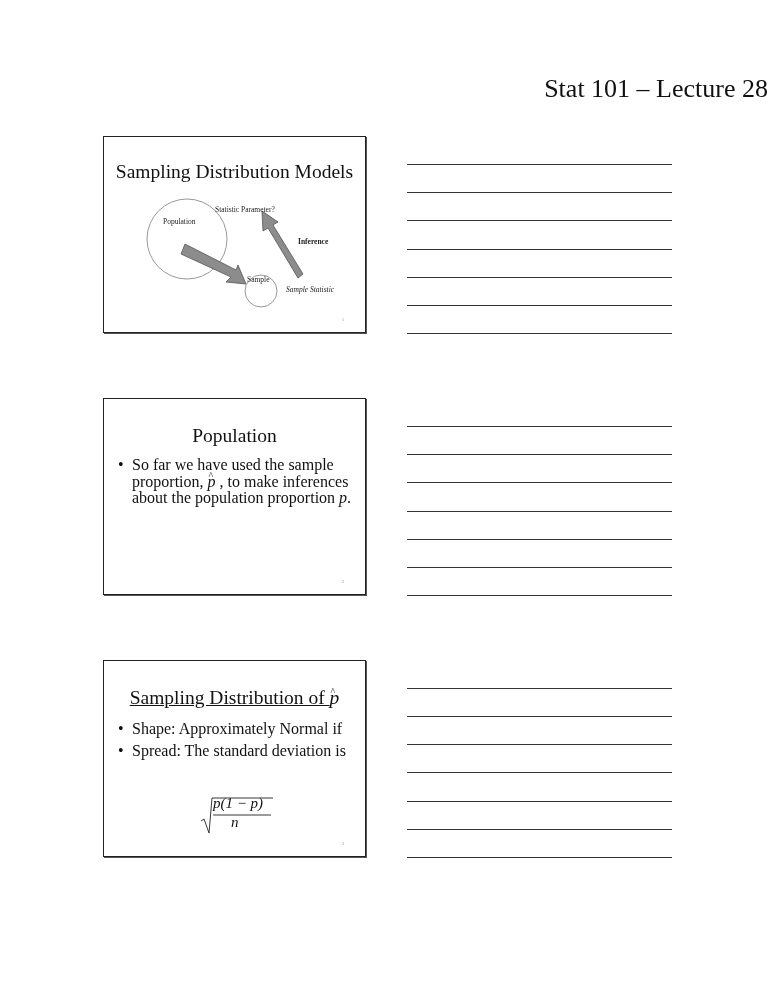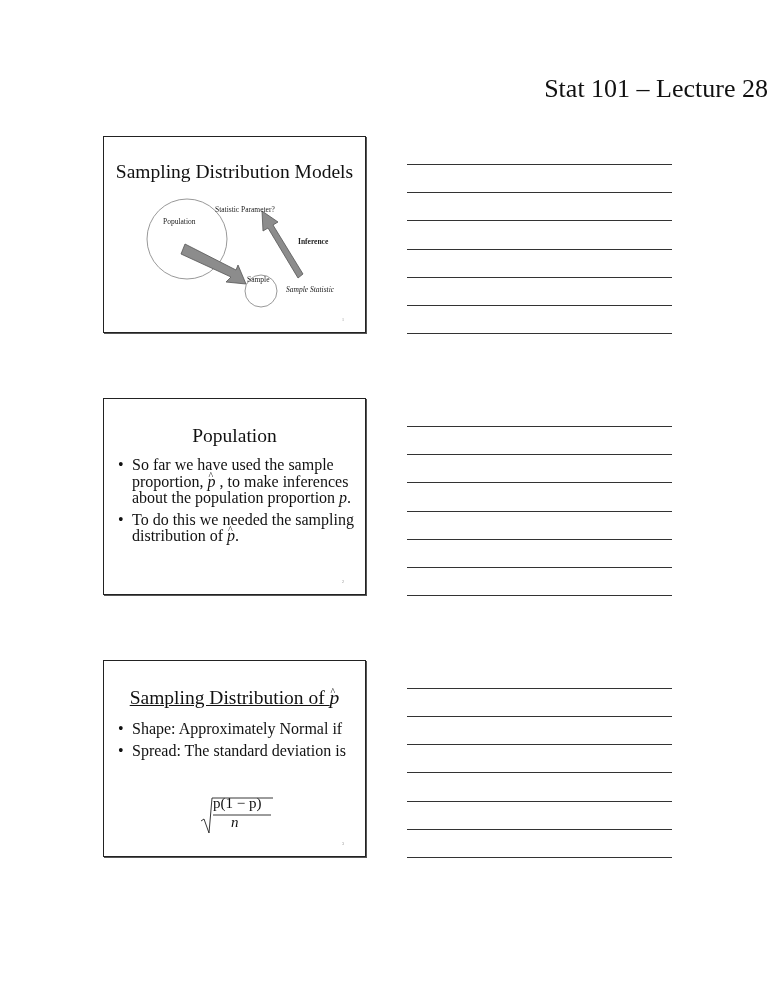--- a/index.html
+++ b/index.html
@@ -18,21 +18,21 @@
     .bullets li::before { content: "\2022"; position: absolute; left: 0; top: 0; }
     .phat { font-style: italic; position: relative; display: inline-block; }
     .phat::after { content: "^"; position: absolute; left: 1px; top: -6px; font-style: normal; font-size: 10px; }
     .ital { font-style: italic; }
     .indent { display: block; padding-left: 55px; }
     .notes { position: absolute; left: 407px; width: 265px; }
     .note-line { position: absolute; left: 0; width: 265px; height: 0; border-top: 1.5px solid #333; }
     .diag-label { position: absolute; font-size: 7.5px; white-space: nowrap; color: #222; }
     .diag-label.bold { font-weight: bold; }
     .formula { position: absolute; left: 97px; top: 134px; width: 80px; height: 40px; }
-    .formula .num { position: absolute; left: 12px; top: 0; font-size: 15px; white-space: nowrap; }
+    .formula .num { position: absolute; left: 12px; top: 0; font-size: 15px; font-style: italic; white-space: nowrap; }
     .formula .den { position: absolute; left: 30px; top: 19px; font-size: 15px; font-style: italic; }
   </style>
 </head>
 <body>
 
 <div class="doc-title">Stat 101 – Lecture 28</div>
 
 <div class="slide" style="top:136px;">
   <div class="slide-title" style="top:24px;">Sampling Distribution Models</div>
   <svg width="261" height="195" style="position:absolute;left:0;top:0;">
@@ -48,21 +48,20 @@
   <div class="diag-label bold" style="left:194px;top:100px;">Inference</div>
   <div class="diag-label" style="left:143px;top:138px;">Sample</div>
   <div class="diag-label" style="left:182px;top:148px;font-style:italic;">Sample Statistic</div>
   <div class="slide-num">1</div>
 </div>
 
 <div class="slide" style="top:398px;">
   <div class="slide-title" style="top:26px;">Population</div>
   <ul class="bullets" style="top:58px;">
     <li><span>So far we have used the sample proportion, </span><span class="phat">p</span><span> , to make inferences about the population proportion </span><span class="ital">p</span><span>.</span></li>
-    <li><span>To do this we needed the sampling distribution of </span><span class="phat">p</span><span>.</span></li>
   </ul>
   <div class="slide-num">2</div>
 </div>
 
 <div class="slide" style="top:660px;">
   <div class="slide-title" style="top:26px;text-decoration:underline;"><span>Sampling Distribution of </span><span class="phat">p</span></div>
   <ul class="bullets" style="top:60px;">
     <li><span>Shape: Approximately Normal if</span></li>
     <li><span>Spread: The standard deviation is</span></li>
   </ul>

